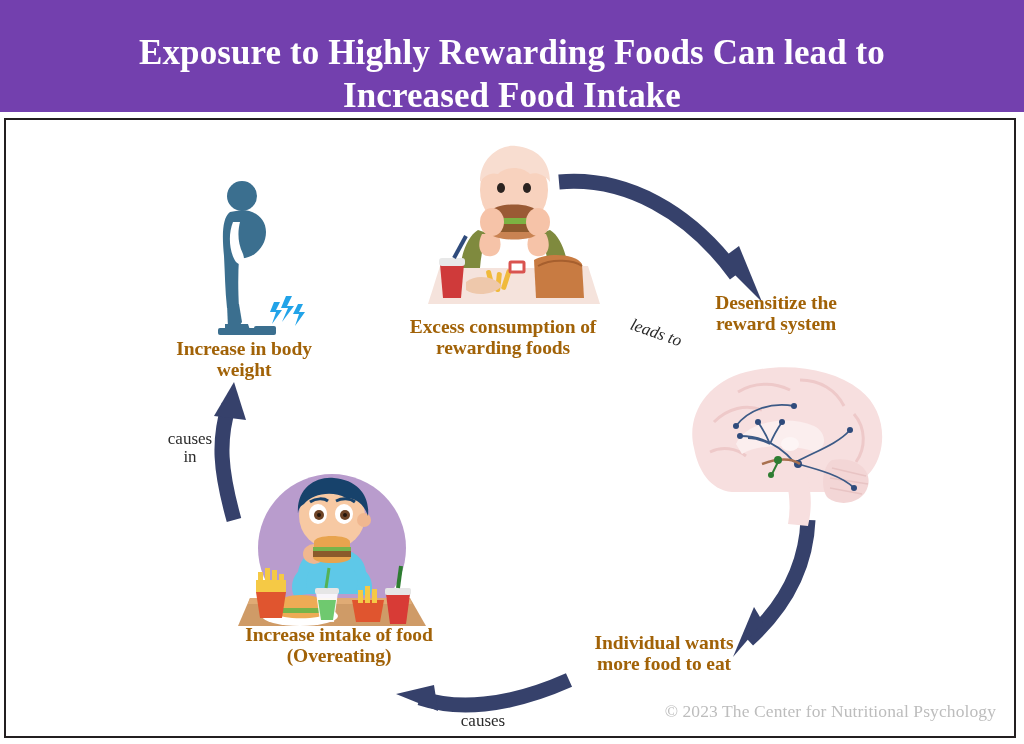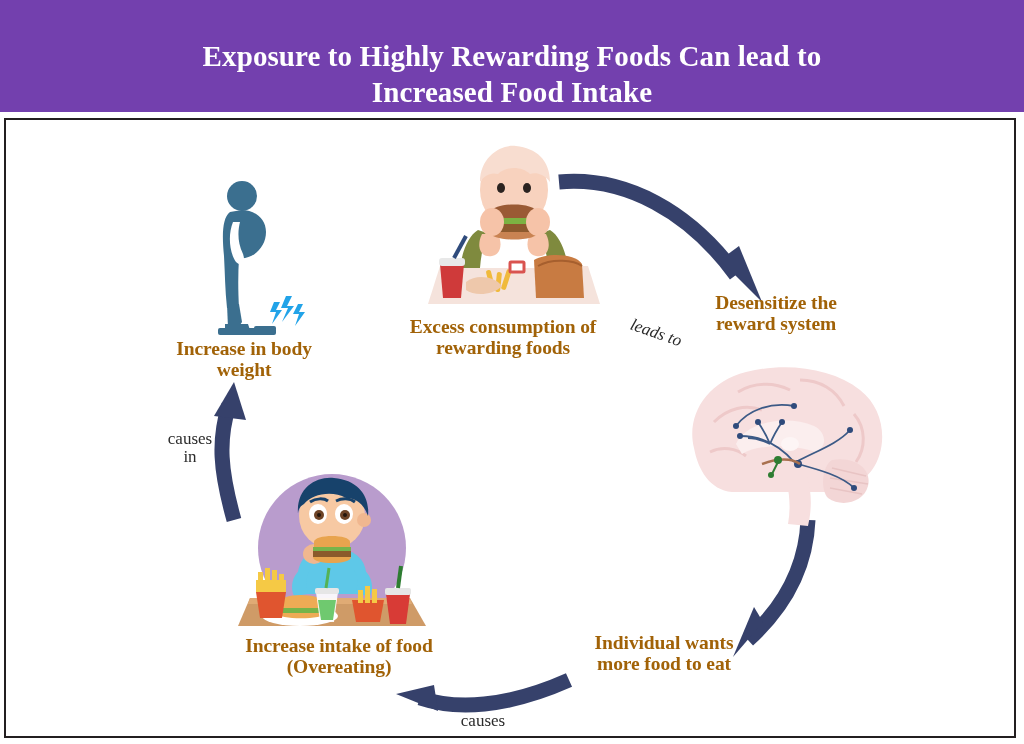--- a/index.html
+++ b/index.html
@@ -27,21 +27,21 @@
     height: 112px;
     background: #7340ae;
     display: flex;
     align-items: center;
     justify-content: center;
   }
   #header-title {
     color: #ffffff;
     font-family: "Liberation Serif", "DejaVu Serif", serif;
     font-weight: bold;
-    font-size: 29px;
+    font-size: 35px;
     line-height: 1.22;
     text-align: center;
     letter-spacing: 0.1px;
     white-space: pre-line;
     padding: 0 60px;
     margin-top: 37px;
   }
 
   
   #diagram-frame {
@@ -70,21 +70,21 @@
     line-height: 1.08;
     color: #a16207;
     text-align: center;
     white-space: pre-line;
     letter-spacing: -0.1px;
   }
   #label-body-weight { left: 118px; top: 218px; width: 240px; text-align: center; }
   #label-excess-consumption { left: 352px; top: 196px; width: 290px; }
   #label-desensitize { left: 650px; top: 172px; width: 240px; }
   #label-wants-more { left: 548px; top: 512px; width: 220px; }
-  #label-overeating { left: 188px; top: 515px; width: 290px; }
+  #label-overeating { left: 188px; top: 504px; width: 290px; }
 
   
   .arrow-label {
     position: absolute;
     font-family: "Liberation Serif", "DejaVu Serif", serif;
     font-size: 17px;
     color: #2b2b2b;
     text-align: center;
     white-space: pre-line;
     line-height: 1.06;
@@ -400,15 +400,16 @@
     <div class="node-label" id="label-overeating">Increase intake of food
 (Overeating)</div>
 
     <div class="arrow-label" id="arrow-label-leads-to">leads to</div>
 
     <div class="arrow-label" id="arrow-label-causes">causes</div>
 
     <div class="arrow-label" id="arrow-label-results-in">causes
 in</div>
 
+    <div id="footer-credit">© 2023 The Center for Nutritional Psychology</div>
 
   </div>
 </div>
 
 </body></html>

